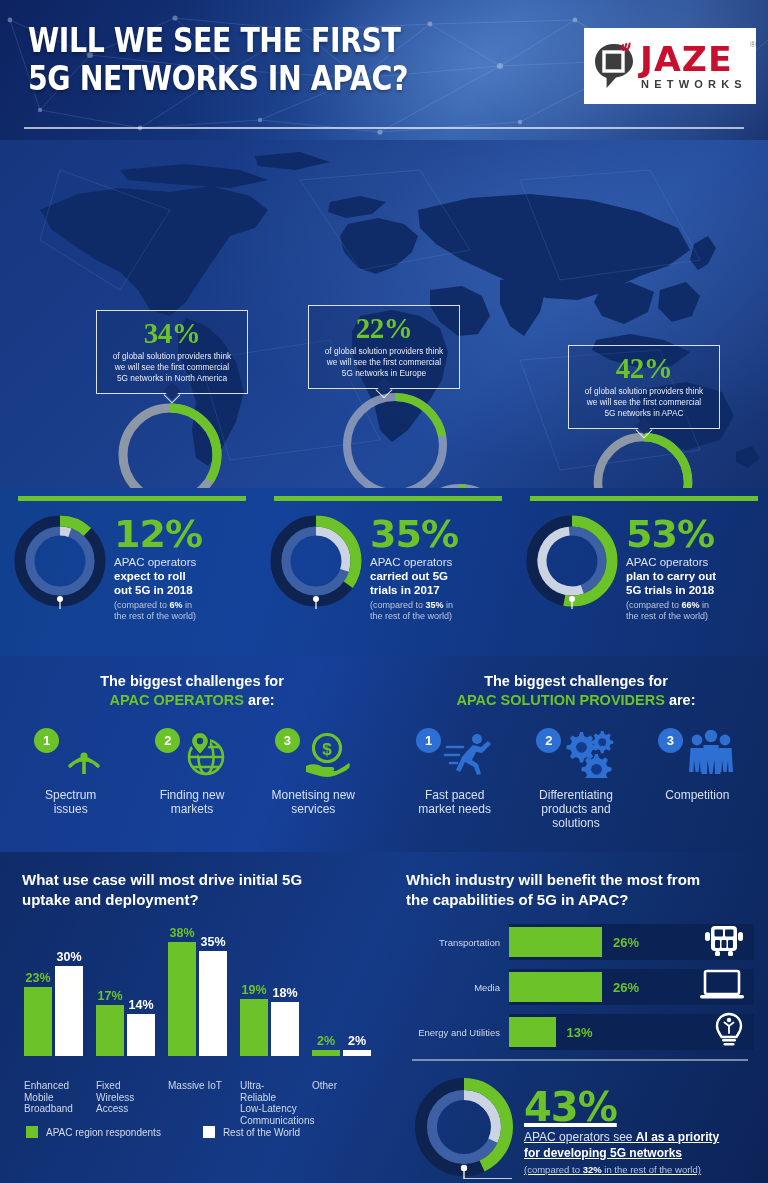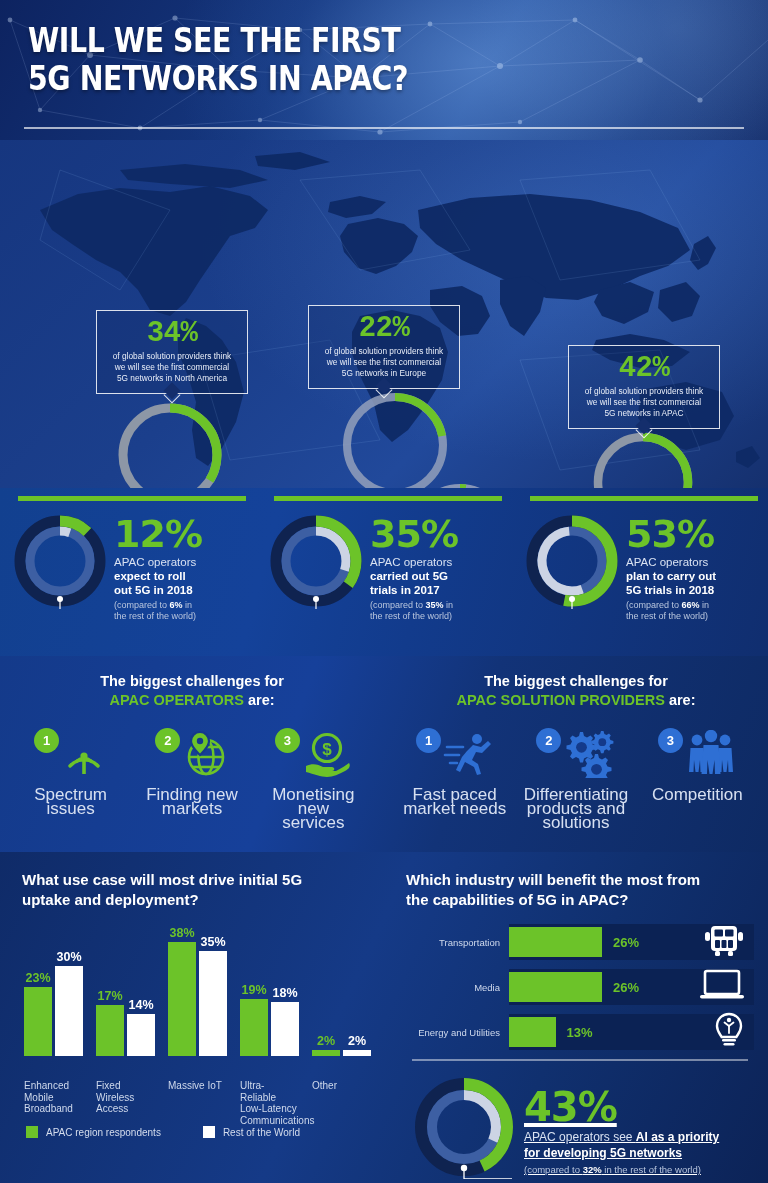--- a/index.html
+++ b/index.html
@@ -79,21 +79,21 @@
   }
   .worldmap { position: absolute; inset: 0; opacity: 1; }
   .callout {
     position: absolute;
     border: 1.5px solid rgba(255,255,255,0.85);
     background: rgba(18,44,104,0.30);
     padding: 7px 10px 9px;
     text-align: center;
   }
   .callout .pct {
-    font-family: Liberation Mono, monospace;
+    font-family: Liberation Serif, serif;
     font-weight: 700;
     color: #6cc329;
     font-size: 29px;
     line-height: 31px;
     letter-spacing: -0.5px;
   }
   .callout .desc {
     font-size: 8.3px;
     line-height: 11px;
     color: #e9eef8;
@@ -152,21 +152,21 @@
   .ch-item { width: 112px; text-align: center; position: relative; }
   .ch-iconrow { display: flex; align-items: center; justify-content: center; height: 56px; gap: 2px; }
   .ch-num {
     width: 25px; height: 25px; border-radius: 50%;
     display: flex; align-items: center; justify-content: center;
     font-size: 13px; font-weight: 700; color: #ffffff;
     flex: 0 0 auto; align-self: flex-start; margin-top: 2px;
   }
   .num-green { background: #6cc329; }
   .num-blue { background: #2e6fd4; }
-  .ch-label { font-size: 17px; color: #d7e0f1; line-height: 14px; margin-top: 6px; white-space: pre-line; }
+  .ch-label { font-size: 12px; color: #d7e0f1; line-height: 14px; margin-top: 6px; white-space: pre-line; }
 
   
   .bottom {
     position: relative;
     height: 331px;
     background: linear-gradient(115deg, #0f2b68 0%, #153a87 45%, #10306f 70%, #0c2357 100%);
     display: flex;
   }
   .bl { width: 392px; position: relative; padding: 18px 14px 0 22px; }
   .br { flex: 1; position: relative; padding: 18px 14px 0 14px; border-left: 0; }
@@ -248,20 +248,38 @@
           <circle cx="380" cy="132" r="2.6"></circle>
           <circle cx="520" cy="122" r="2.2"></circle>
         <circle cx="700" cy="100" r="2.6"></circle>
       </g>
     </svg>
 
     <div class="hero-title">WILL WE SEE THE FIRST
 5G NETWORKS IN APAC?</div>
     <div class="hero-rule"></div>
 
+    <div class="logo-box">
+      <div class="logo-mark">
+        <svg width="42" height="48" viewBox="0 0 42 48">
+          <path d="M21 2 C9.5 2 2 9.8 2 19.5 C2 27.2 6.8 33.6 13.6 35.9 L13.6 46 L23 35.6 C32.8 34.3 40 27.6 40 19.5 C40 9.8 32.5 2 21 2 Z" fill="#3d3d3d"></path>
+          <rect x="11" y="10" width="19" height="19" fill="none" stroke="#ffffff" stroke-width="3.4"></rect>
+          <g stroke="#c8102e" stroke-width="2" fill="none" stroke-linecap="round">
+            <path d="M33 9 C35.5 6.5 36.6 4 36.6 1.5"></path>
+            <path d="M30.5 8 C32.4 6 33.2 4 33.2 2"></path>
+            <path d="M28 7.3 C29.4 5.9 30 4.4 30 3"></path>
+          </g>
+        </svg>
+      </div>
+      <div class="logo-text">
+        <div class="logo-jaze">JAZE</div>
+        <div class="logo-networks">NETWORKS</div>
+        <span class="logo-reg">®</span>
+      </div>
+    </div>
   </div>
 
   <div class="map-section">
     <svg class="worldmap" viewBox="0 0 768 348" preserveAspectRatio="none">
       <g fill="#0e2a66" opacity="0.95">
 
         <path d="M40 70 L78 54 L120 48 L170 52 L210 46 L250 56 L268 70 L255 88 L230 96 L215 118 L200 140 L186 162 L170 176 L150 170 L138 150 L120 132 L96 120 L72 104 L52 90 Z"></path>
         <path d="M120 30 L185 24 L240 30 L268 40 L230 48 L170 44 L128 40 Z"></path>
         <path d="M255 16 L300 12 L330 22 L295 30 L258 26 Z"></path>
 

